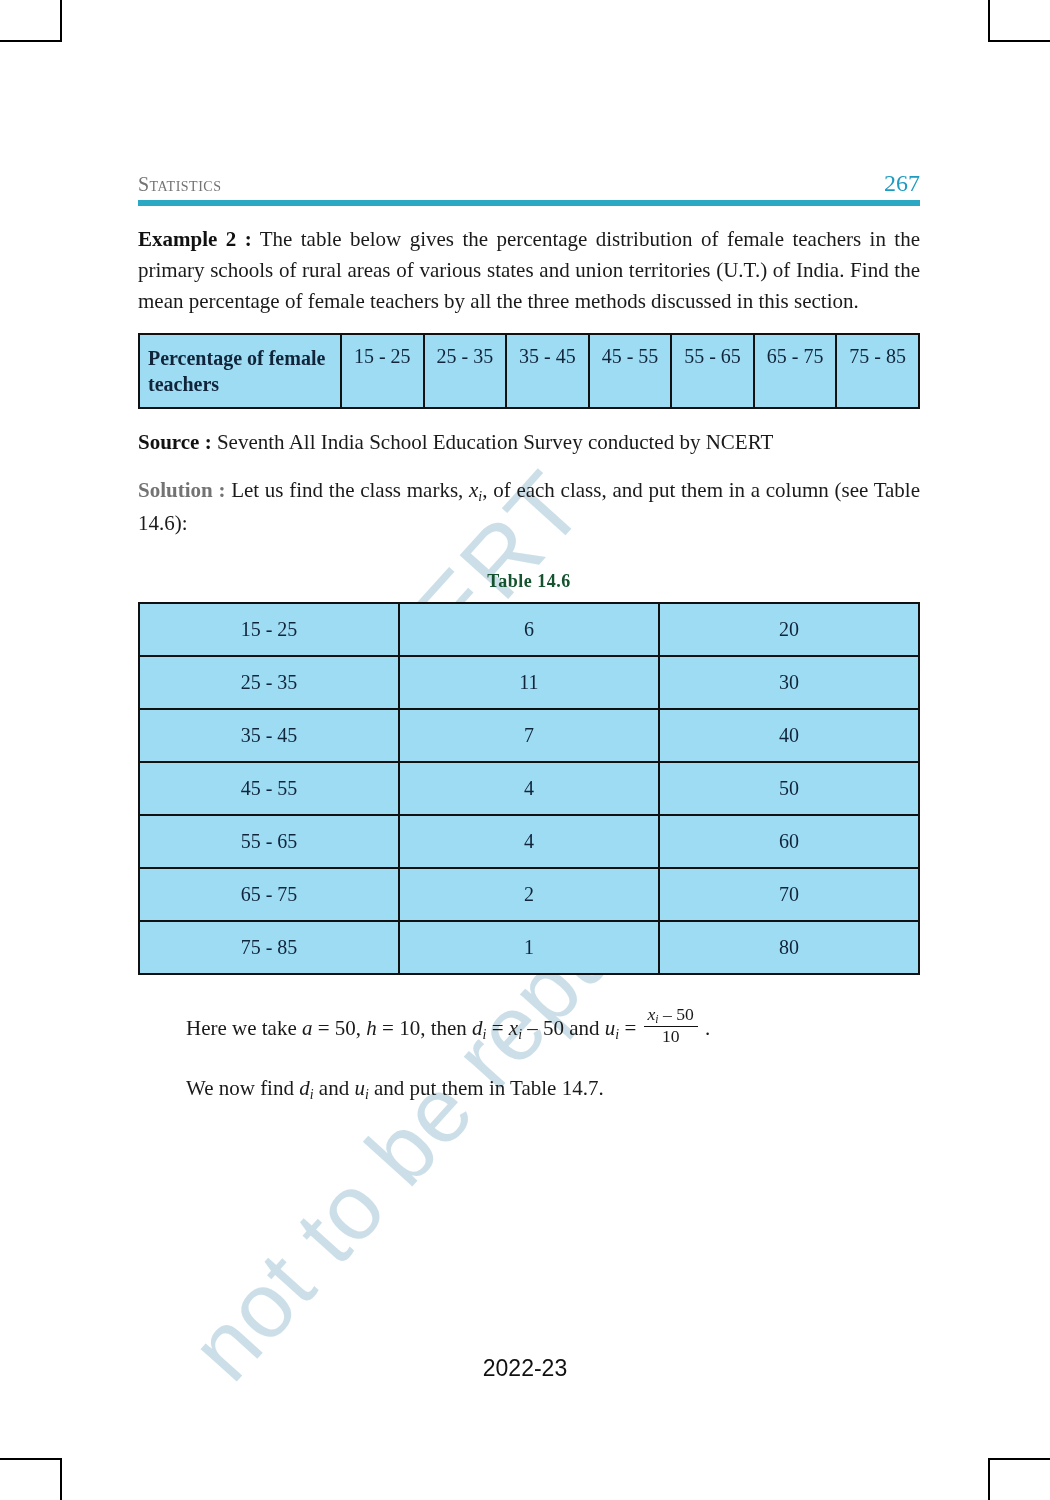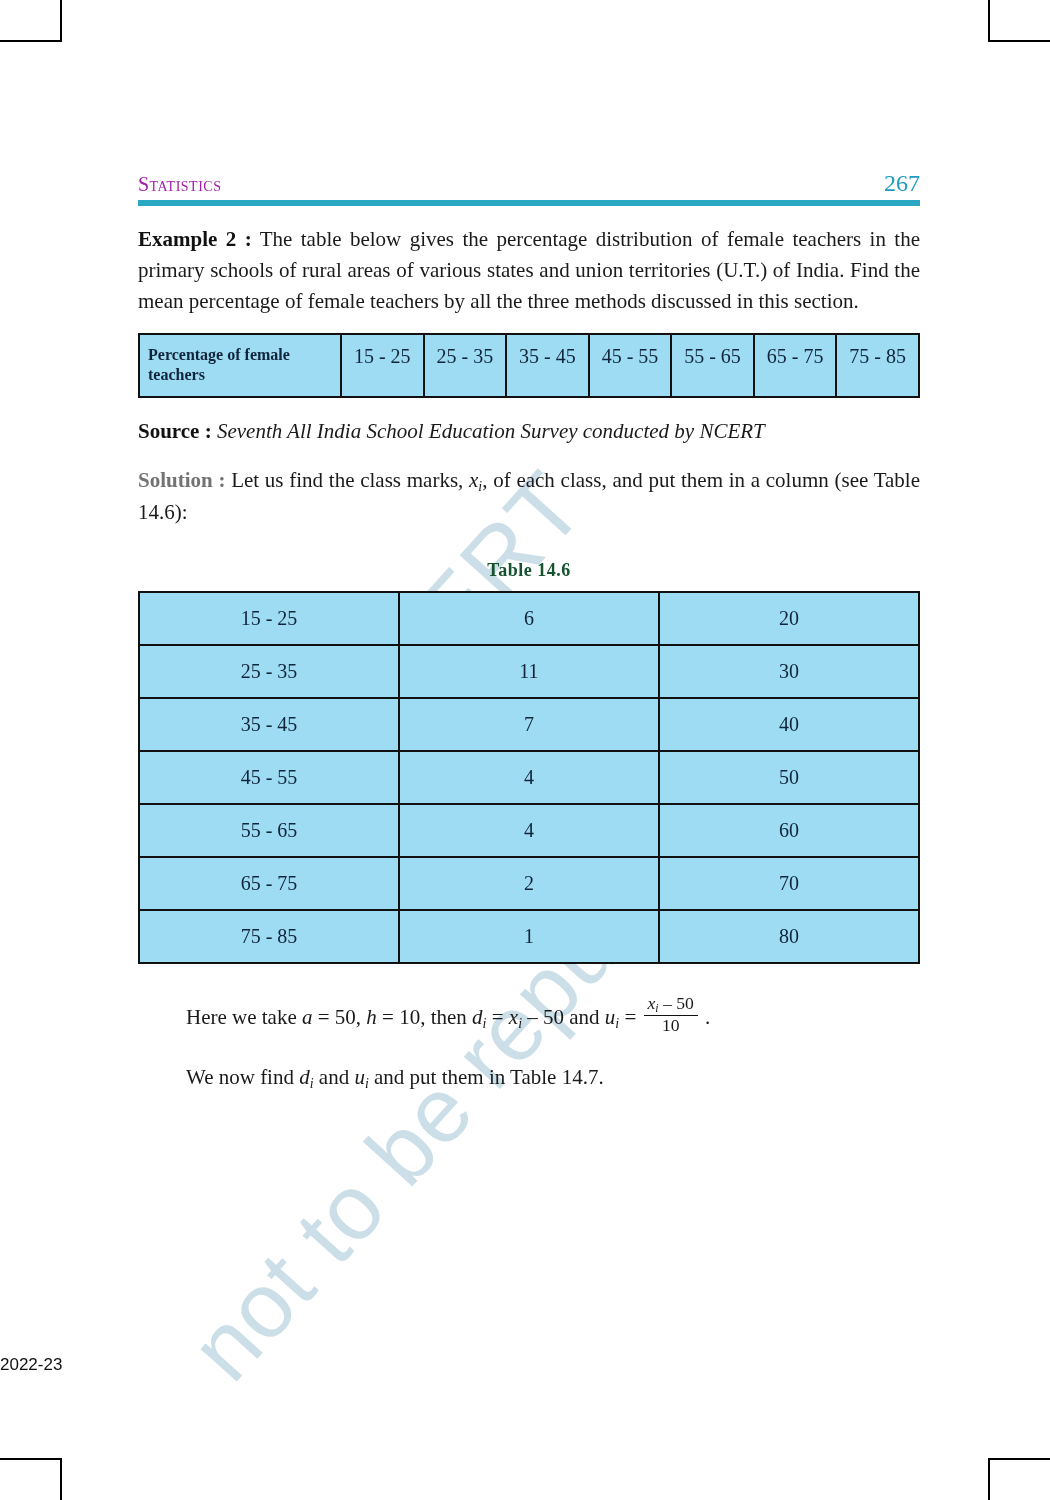--- a/index.html
+++ b/index.html
@@ -95,21 +95,21 @@
     display: flex;
     align-items: baseline;
     justify-content: space-between;
     color: #1d9cc0;
   }
   .runhead-title {
     font-family: "Liberation Serif", serif;
     font-size: 20px;
     font-variant: small-caps;
     letter-spacing: 0.5px;
-    color: #a21caf;
+    color: #737373;
   }
   .runhead-page {
     font-family: "Liberation Serif", serif;
     font-size: 24px;
     color: #1d9cc0;
   }
   .runrule {
     margin-top: 3px;
     height: 6px;
     background: #2ba8c4;
@@ -123,21 +123,21 @@
     margin: 18px 0 0 0;
     text-align: justify;
     text-justify: inter-word;
   }
   p.body.last-line { text-align: left; }
   .lead {
     color: #737373;
     font-weight: bold;
   }
   .lead-dark { font-weight: bold; color: #111; }
-  .ital { font-style: italic; }
+  .ital { }
   var, .mvar {
     font-style: italic;
     font-family: "Liberation Serif", serif;
   }
   sub.idx {
     font-style: italic;
     font-size: 0.66em;
     vertical-align: -0.28em;
   }
 
@@ -155,21 +155,21 @@
     color: #10243a;
   }
 
   
   .tableA { margin-top: 16px; }
   .tableA td.lbl {
     font-weight: bold;
     padding: 10px 10px 10px 8px;
     line-height: 1.3;
     width: 182px;
-    font-size: 16px;
+    font-size: 20px;
   }
   .tableA td.val {
     text-align: center;
     vertical-align: top;
     padding: 10px 2px;
     font-size: 20px;
   }
   .tableA tr.row-head td.val { vertical-align: top; }
   .tableA tr.row-data td.val { vertical-align: top; }
 
@@ -211,23 +211,23 @@
     margin: 0 2px;
   }
   .frac .num { display: block; padding: 0 4px; border-bottom: 1.3px solid #111; }
   .frac .den { display: block; padding: 0 4px; }
 
   
   .footer {
     position: absolute;
     left: 0; right: 0;
     top: 1355px;
-    text-align: left;
+    text-align: center;
     font-family: "Liberation Sans", sans-serif;
-    font-size: 17px;
+    font-size: 23px;
     color: #111;
     z-index: 10;
   }
 </style>
 </head>
 <body>
 
 <div class="crop crop-tl">
     <i class="h"></i>
     <i class="v"></i>

